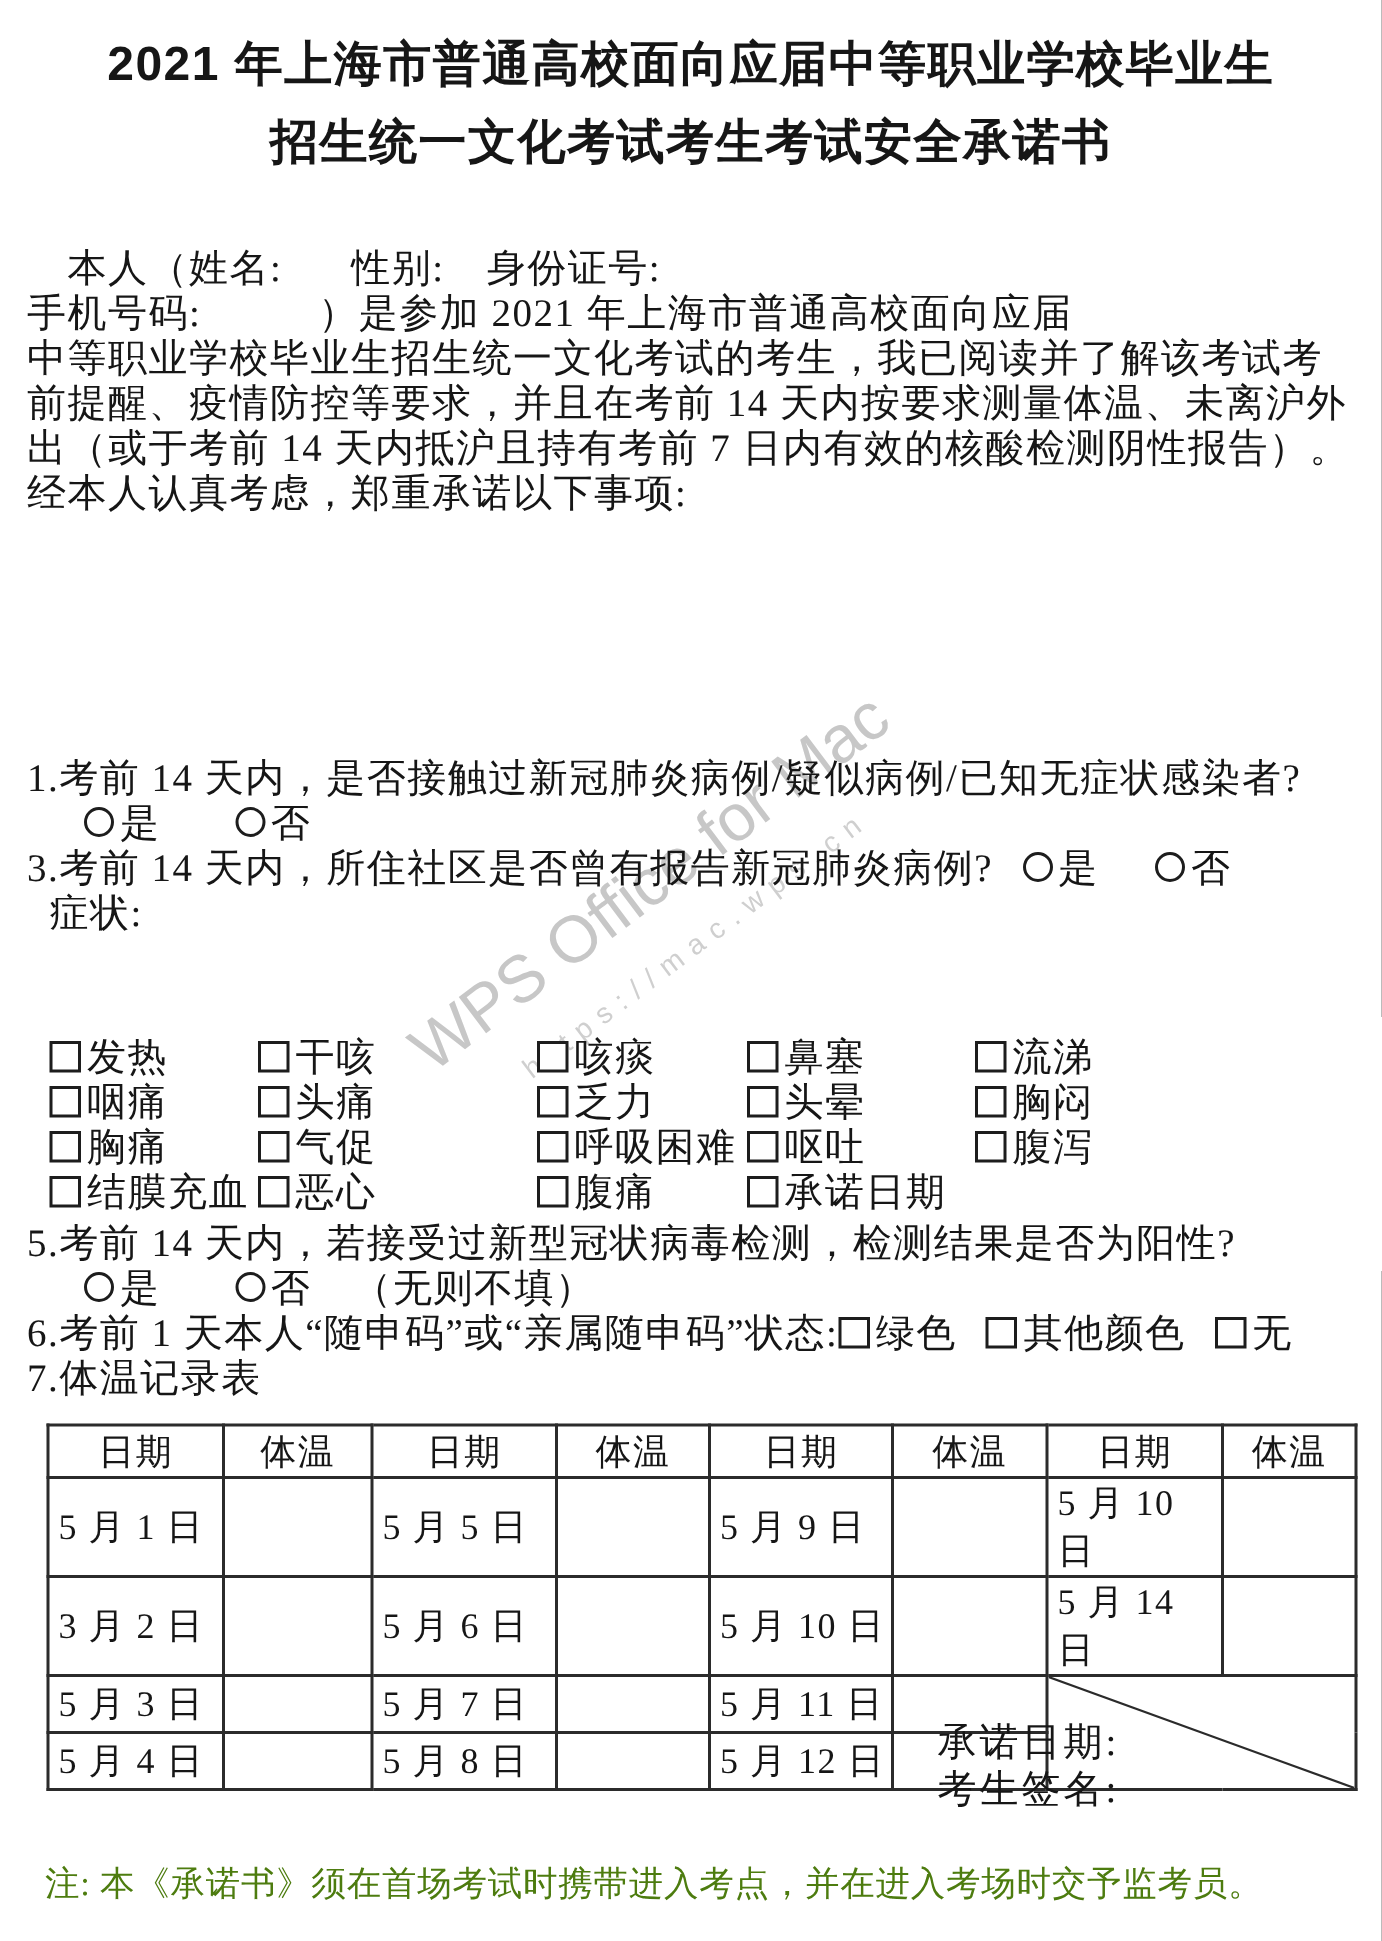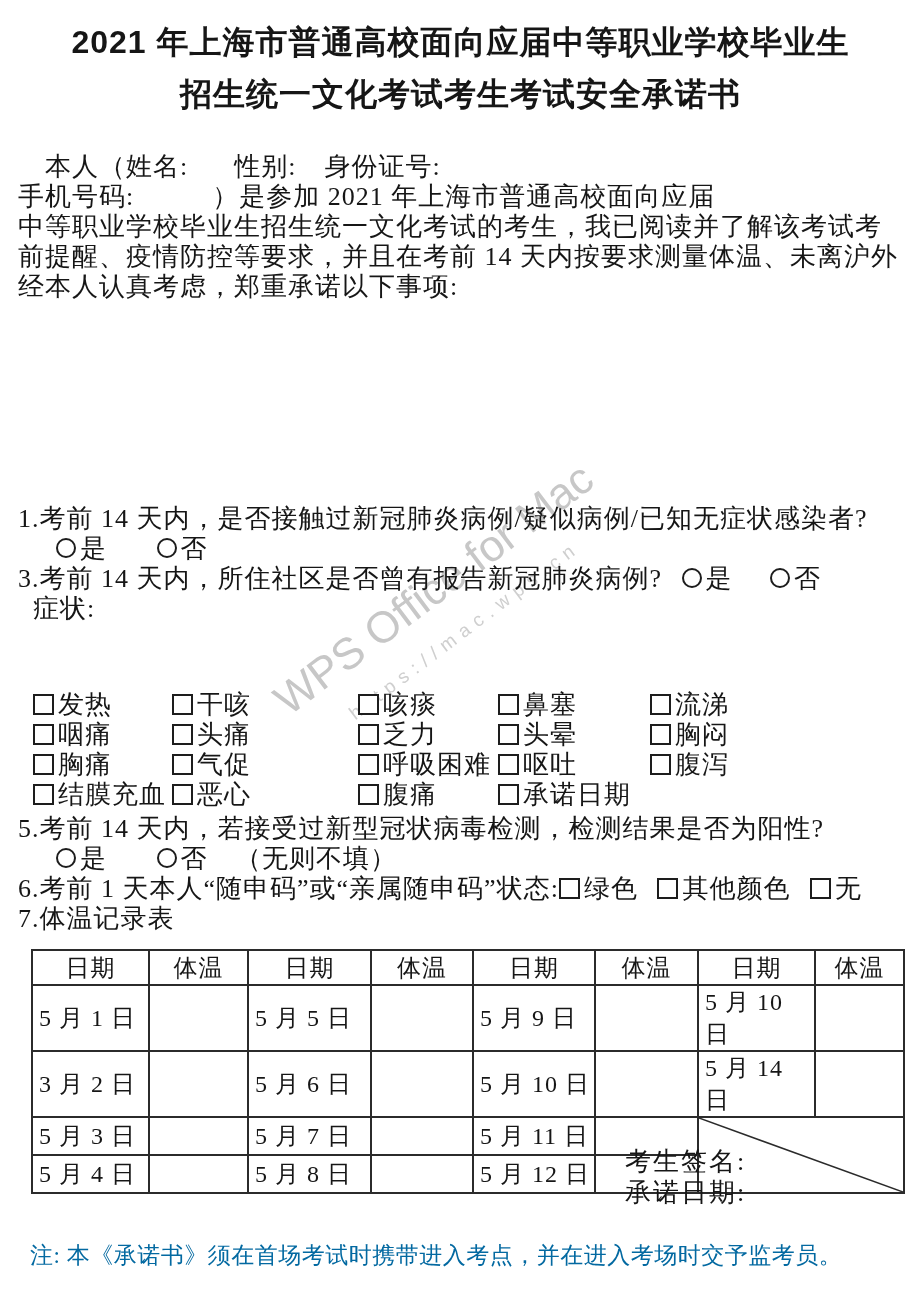--- a/index.html
+++ b/index.html
@@ -12,21 +12,21 @@
   .content{position:absolute;inset:0;z-index:1;}
   .sec{position:absolute;left:18px;right:18px;font-size:26px;line-height:30px;letter-spacing:1px;}
   .line{white-space:nowrap;}
 
   
   .title{position:absolute;top:16px;left:0;right:0;text-align:center;
     font-family:"Liberation Sans","DejaVu Sans",sans-serif;font-weight:700;
     font-size:32px;line-height:52px;letter-spacing:1px;}
 
   
-  .intro{top:152px;}
+  .intro{top:164px;}
   .indent1{display:inline-block;width:27px;}
   .blank{display:inline-block;height:2px;}
   .blank-46{width:46px;}
   .blank-28{width:28px;}
   .blank-120{width:120px;}
   .blank-78{width:78px;}
 
   
   .commitments{top:352px;font-weight:700;}
 
@@ -57,21 +57,21 @@
     font-size:24px;letter-spacing:1px;table-layout:fixed;padding-left:44px;}
   .temp-table th,.temp-table td{border:2px solid #2b2b2b;padding:0;overflow:hidden;}
   .temp-table th{height:33px;font-weight:400;text-align:center;}
   .temp-table td{height:36px;}
   .date-cell{text-align:left;padding-left:6px !important;}
   .diag-cell{position:relative;padding:0 !important;}
   .diag-cell svg{position:absolute;inset:0;width:100%;height:100%;display:block;}
 
   
   .signature{position:absolute;top:1146px;left:625px;font-size:26px;line-height:31px;letter-spacing:2px;}
-  .note{position:absolute;top:1240px;left:30px;font-size:23px;letter-spacing:0.5px;color:#0369a1;}
+  .note{position:absolute;top:1240px;left:30px;font-size:23px;letter-spacing:0.5px;color:#4d7c0f;}
 
   
   .watermark{position:absolute;left:205px;top:560px;width:480px;z-index:0;
     transform:rotate(-37deg);text-align:center;
     font-family:"Liberation Sans","DejaVu Sans",sans-serif;pointer-events:none;}
   .wm1{font-size:44px;color:#c7c7c7;}
   .wm2{font-size:19px;letter-spacing:7px;color:#cfcfcf;margin-top:16px;}
 </style>
 </head>
 <body>
@@ -92,20 +92,21 @@
 
     <div class="sec intro">
       <div class="line">
         <span class="indent1"></span><span>本人（姓名:</span><span class="blank blank-46"></span><span>性别:</span><span class="blank blank-28"></span><span>身份证号:</span><span class="blank blank-120"></span>
       </div>
       <div class="line">
         <span>手机号码:</span><span class="blank blank-78"></span><span>）是参加 2021 年上海市普通高校面向应届</span>
       </div>
       <div class="line">中等职业学校毕业生招生统一文化考试的考生，我已阅读并了解该考试考</div>
       <div class="line">前提醒、疫情防控等要求，并且在考前 14 天内按要求测量体温、未离沪外</div>
+      <div class="line">出（或于考前 14 天内抵沪且持有考前 7 日内有效的核酸检测阴性报告）。</div>
       <div class="line">经本人认真考虑，郑重承诺以下事项:</div>
     </div>
 
 
     <div class="sec questions">
       <div class="line">1.考前 14 天内，是否接触过新冠肺炎病例/疑似病例/已知无症状感染者?</div>
       <div class="line opts-line">
         <span class="opt"><span class="radio"></span><span>是</span></span>
         <span class="opt ml42"><span class="radio"></span><span>否</span></span>
       </div>
@@ -217,20 +218,20 @@
         <td></td>
         <td class="date-cell">5 月 8 日</td>
         <td></td>
         <td class="date-cell">5 月 12 日</td>
         <td></td>
       </tr>
     </tbody>
       </table>
 
     <div class="signature">
+      <div class="line"><span>承诺日期:</span><span class="blank blank-120"></span></div>
       <div class="line"><span>考生签名:</span><span class="blank blank-120"></span></div>
-      <div class="line"><span>承诺日期:</span><span class="blank blank-120"></span></div>
     </div>
 
     <div class="note">注: 本《承诺书》须在首场考试时携带进入考点，并在进入考场时交予监考员。</div>
 
   </div>
 </div>
 
 </body></html>

